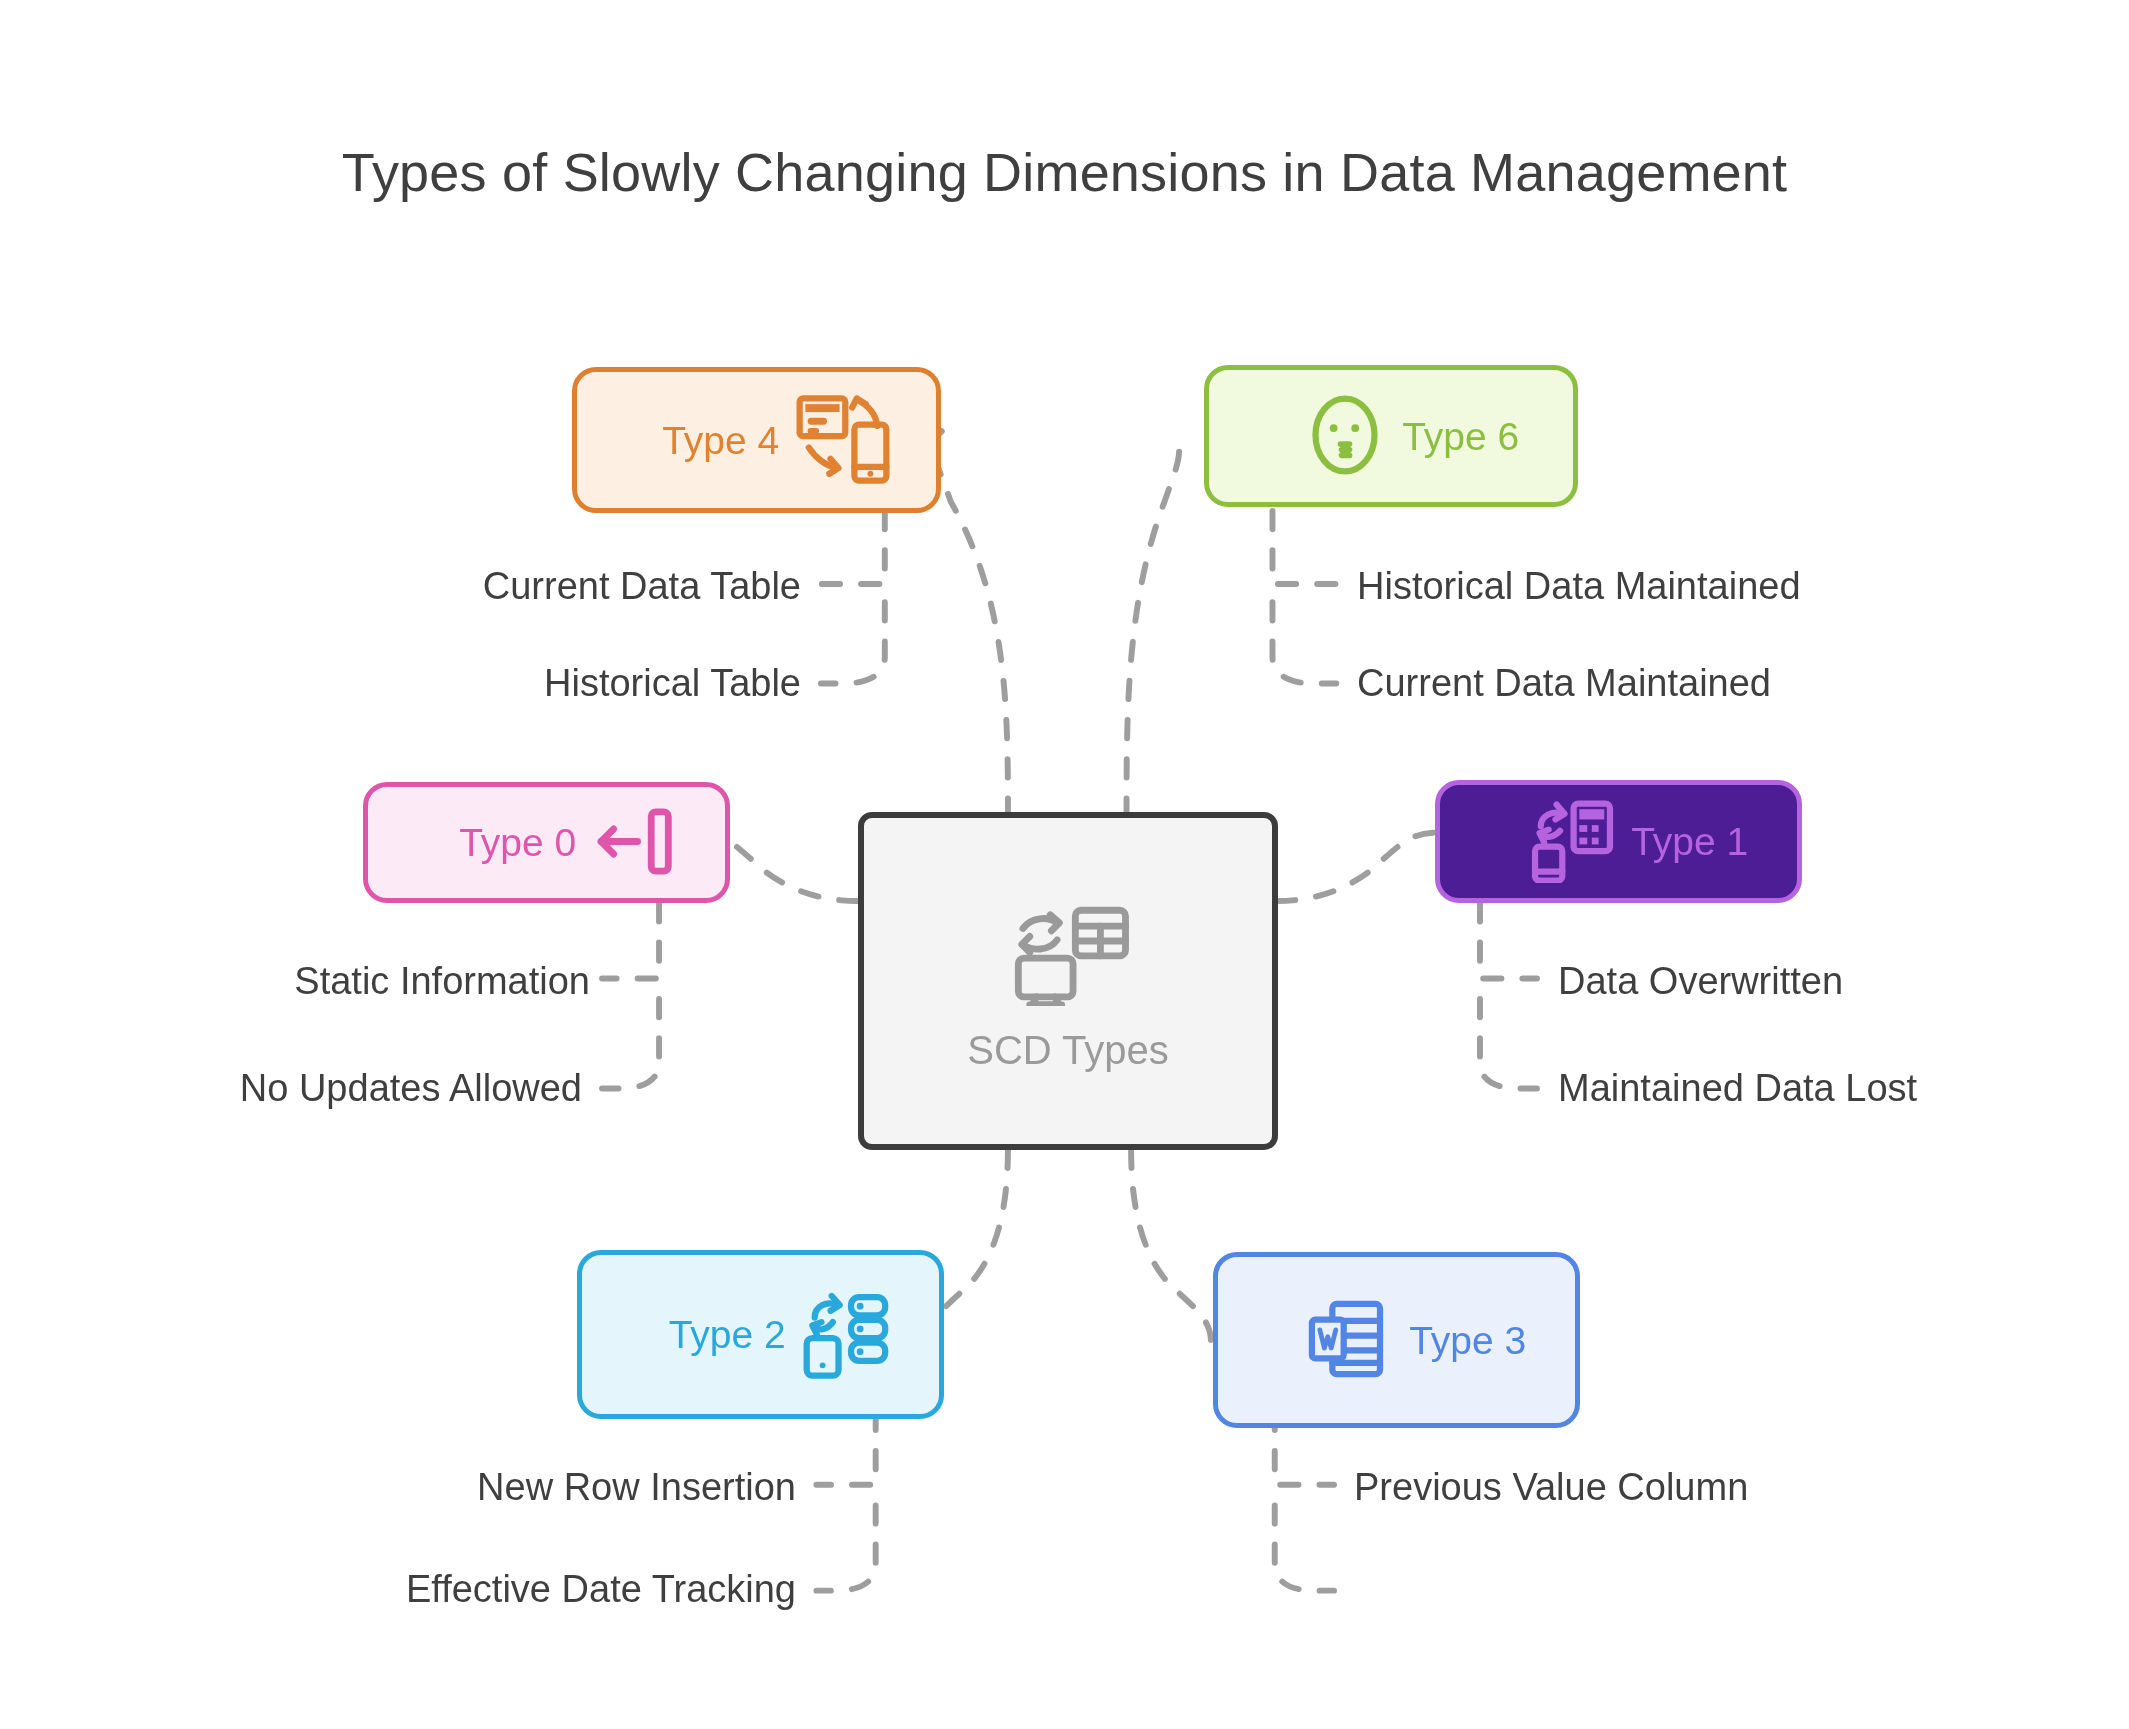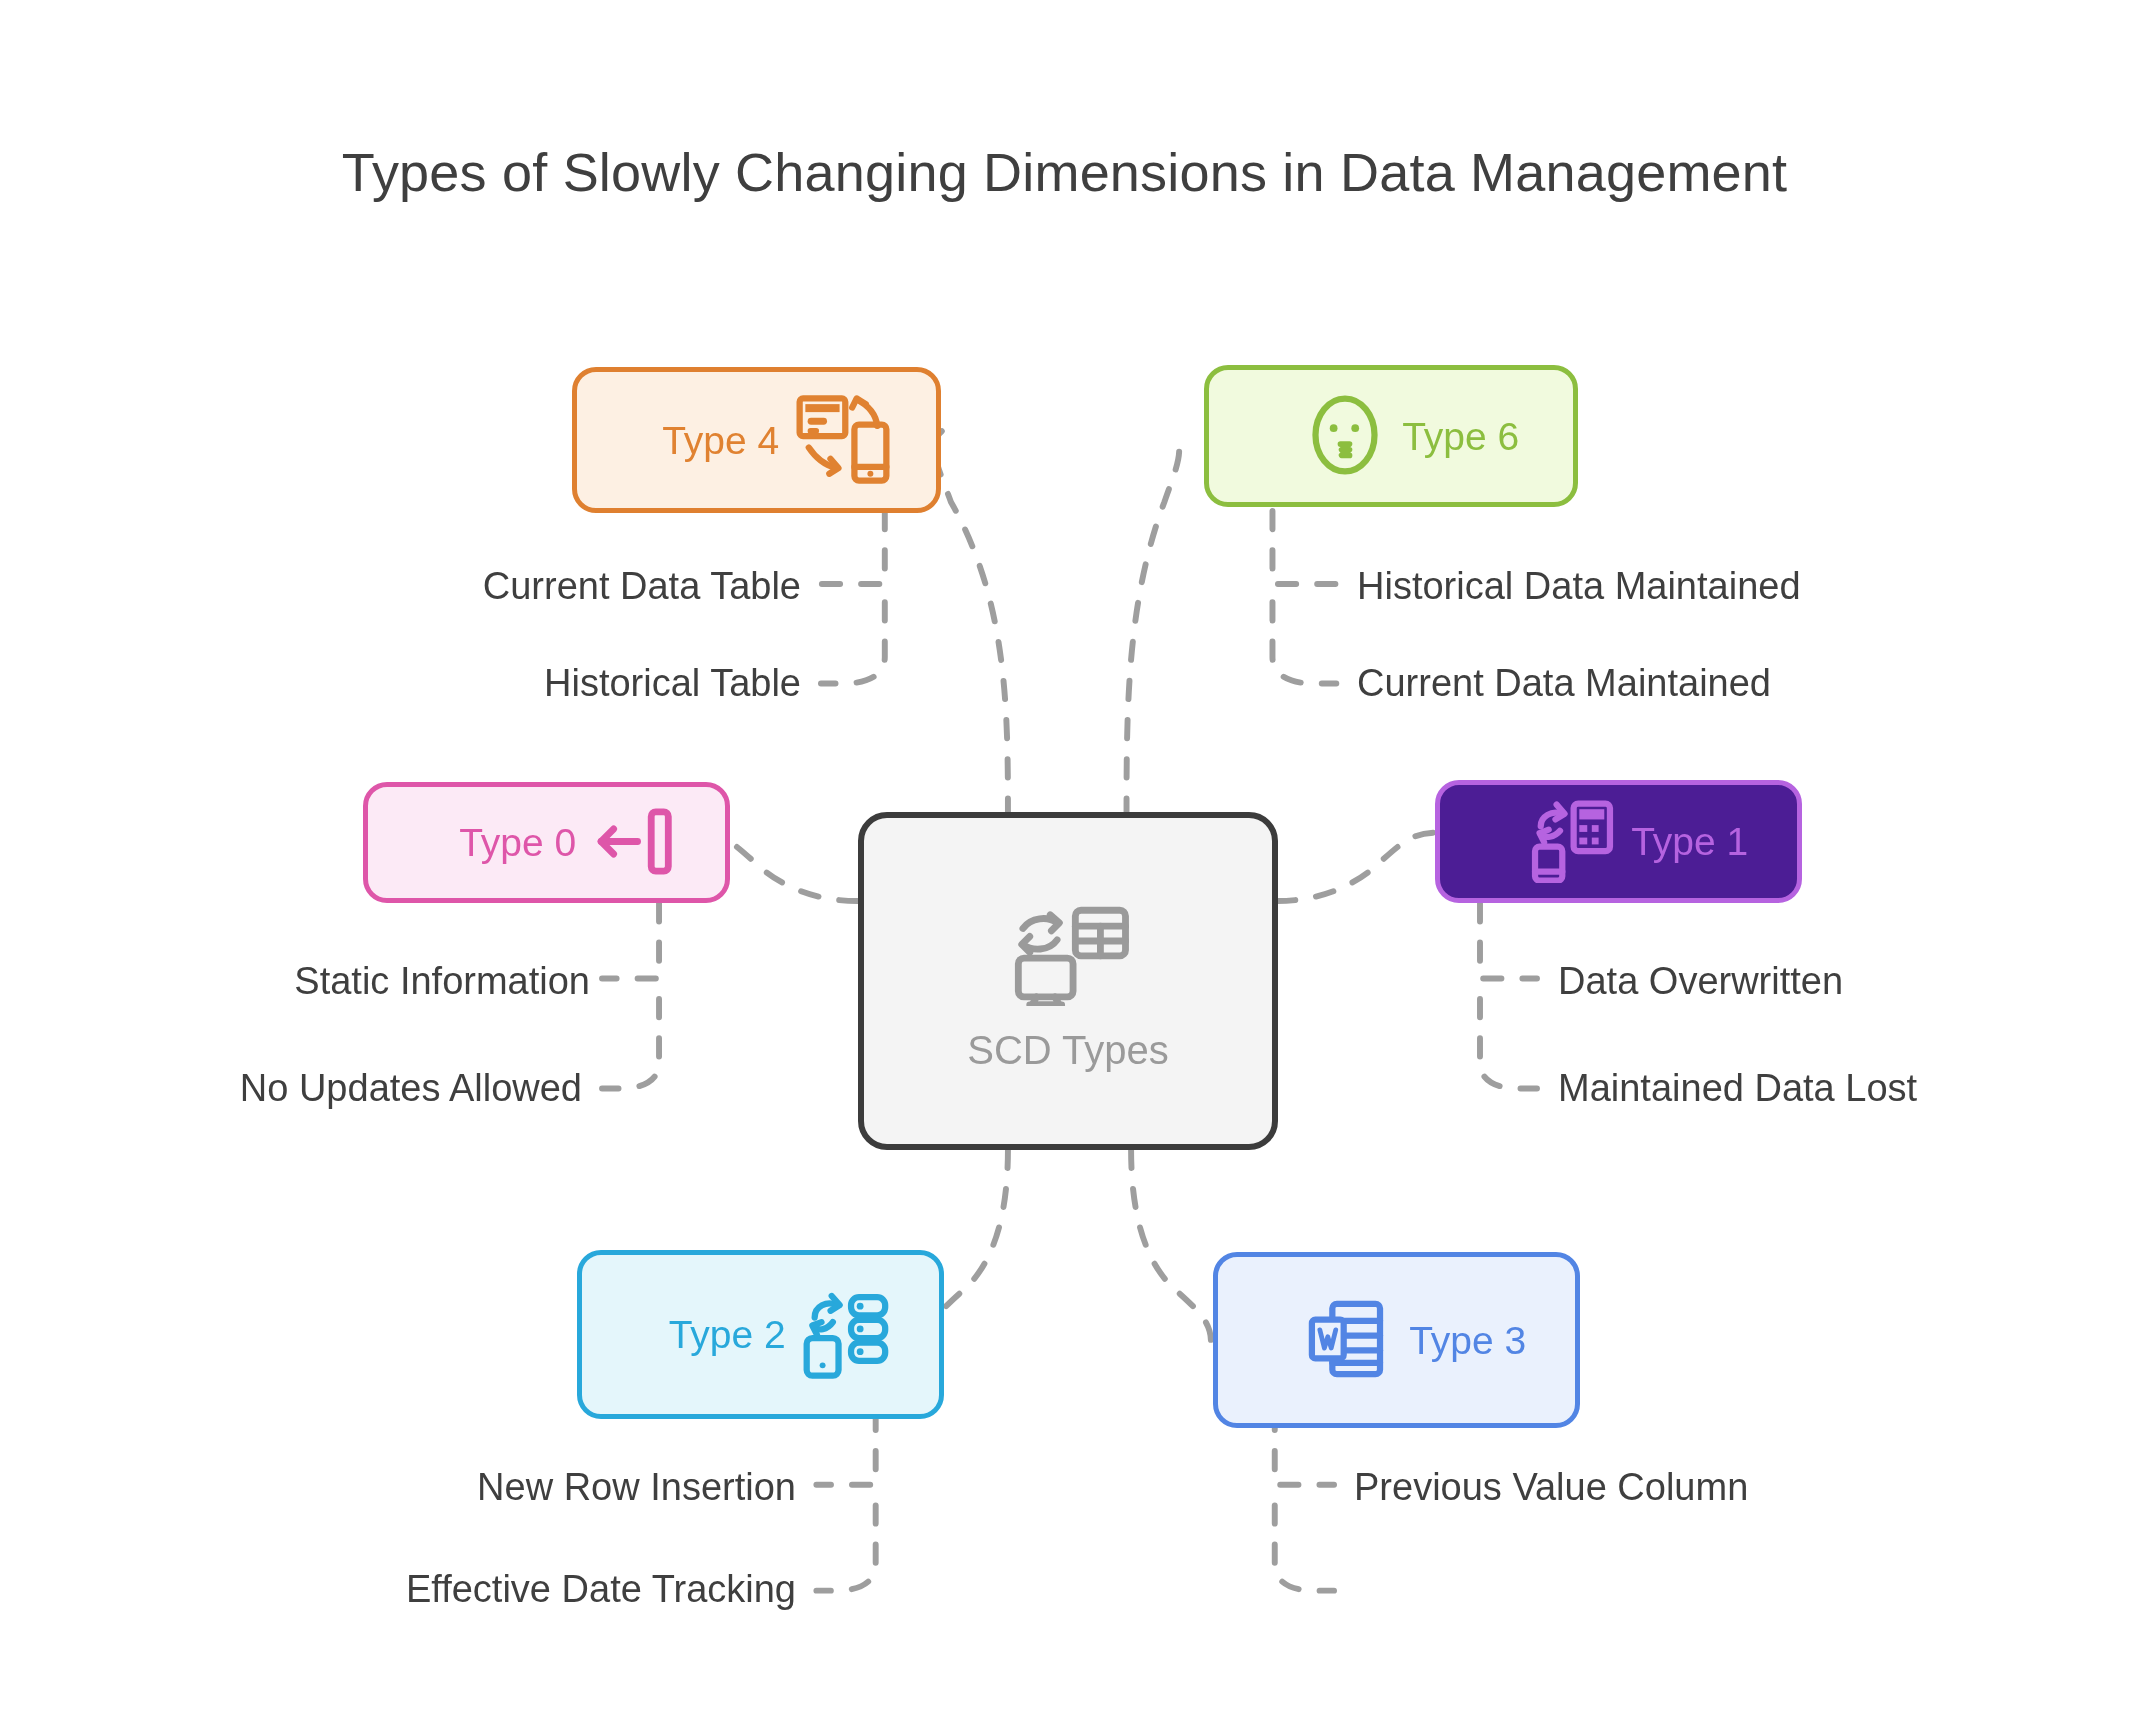--- a/index.html
+++ b/index.html
@@ -65,21 +65,21 @@
     display: block;
     flex: 0 0 auto;
   }
 
   
   .center-node {
     position: absolute;
     box-sizing: border-box;
     border: 6px solid #3c3c3c;
     background: #f4f4f4;
-    border-radius: 29px;
+    border-radius: 14px;
     display: flex;
     flex-direction: column;
     align-items: center;
     justify-content: center;
     gap: 4.6px;
   }
   .center-node .center-label {
     font-size: 40px;
     color: #9a9a9a;
     font-weight: 400;

